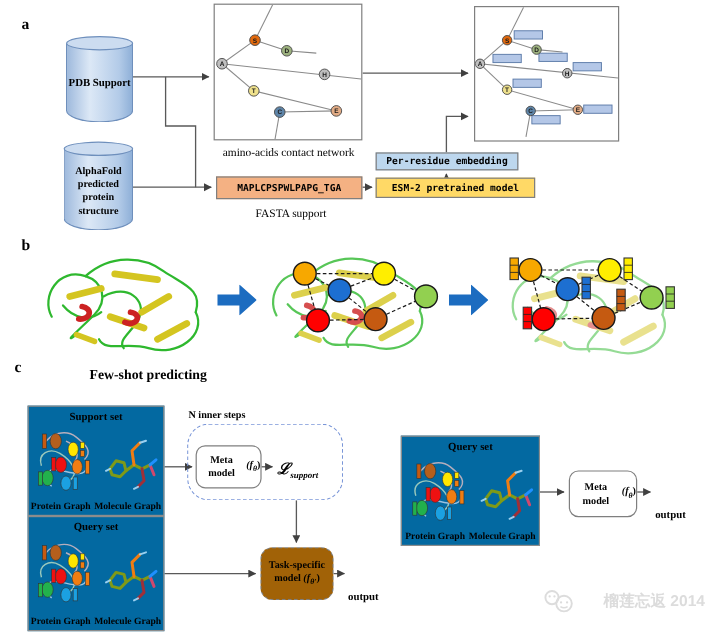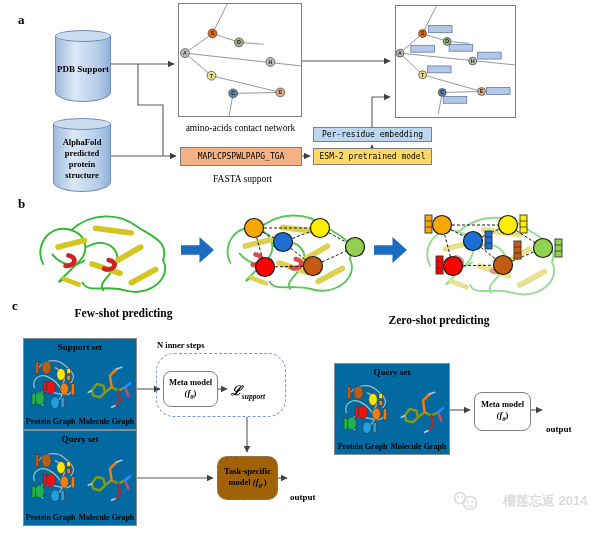--- a/index.html
+++ b/index.html
@@ -12,29 +12,29 @@
   
   .cyl-top{position:absolute;top:0;left:0;right:0;height:12px;background:#ccdcf0;
            border:1.3px solid #6e8fbc;border-radius:50%;box-sizing:border-box;}
   .cyl-body{position:absolute;top:6px;left:0;right:0;bottom:0;box-sizing:border-box;
             background:linear-gradient(90deg,#9fbadd,#dce8f6 35%,#b3cbe8 80%,#8fb0d8);
             border:1.3px solid #6e8fbc;border-top:none;border-radius:0 0 50% 50%/0 0 10px 10px;}
   .cyl-text{position:absolute;left:2px;right:2px;top:12px;bottom:4px;display:flex;align-items:center;
             justify-content:center;text-align:center;font-weight:bold;font-size:9px;line-height:1.3;}
   
   .netbox{border:1px solid #7f7f7f;background:#fff;box-sizing:border-box;}
-  .mono{font-family:"DejaVu Sans Mono",monospace;font-weight:normal;font-size:8px;
+  .mono{font-family:"DejaVu Sans Mono",monospace;font-weight:bold;font-size:8px;
         display:flex;align-items:center;justify-content:center;border:1px solid #7f7f7f;box-sizing:border-box;}
   
   .setbox{border:1px solid #8c8c8c;background:#0369a1;box-sizing:border-box;}
   .settitle{font-weight:bold;font-size:9px;text-align:center;margin-top:3px;}
   .setlabels{position:absolute;left:0;right:0;bottom:3px;display:flex;justify-content:center;
              gap:3px;font-weight:bold;font-size:8px;}
   .roundbox{border:1px solid #7f7f7f;border-radius:8px;background:#fff;box-sizing:border-box;
-            display:flex;flex-direction:column;align-items:center;justify-content:center;
+            display:flex;align-items:center;justify-content:center;
             font-weight:bold;font-size:8.5px;line-height:1.3;text-align:center;}
   .dashblue{border:1.2px dashed #7a96d8;border-radius:18px;box-sizing:border-box;}
   .dashgray{border:1.2px dashed #7f7f7f;border-radius:10px;background:#a16207;box-sizing:border-box;
             display:flex;flex-direction:column;justify-content:center;
             font-weight:bold;font-size:8.5px;line-height:1.3;text-align:center;}
   .smallcap{font-weight:bold;font-size:8.5px;}
   .outlabel{font-weight:bold;font-size:9px;margin-top:20px;}
   .itf{font-style:italic;}
   sub.th{font-size:6.5px;font-style:italic;}
   .loss{font-weight:bold;font-style:italic;font-size:13px;}
@@ -166,21 +166,21 @@
   </svg>
 
   <div class="abs cap" style="left:168px;top:123px;width:145px;font-size:9.5px">amino-acids contact network</div>
 
   <div class="abs mono" style="left:180px;top:147px;width:122px;height:19px;background:#f4b183">MAPLCPSPWLPAPG_TGA</div>
 
   <div class="abs cap" style="left:195px;top:174px;width:95px;font-size:9.5px">FASTA support</div>
 
   <div class="abs mono" style="left:313px;top:127px;width:119px;height:15px;background:#bdd7ee">Per-residue embedding</div>
 
-  <div class="abs mono" style="left:313px;top:148px;width:119px;height:17px;background:#ffd966">ESM-2 pretrained model</div>
+  <div class="abs mono" style="left:313px;top:148px;width:133px;height:17px;background:#ffd966">ESM-2 pretrained model</div>
 
   <div class="abs panel-label" style="left:18px;top:196px">b</div>
 
   <svg width="0" height="0" style="position:absolute">
     <symbol id="prot" viewBox="0 0 160 105">
       <g fill="none" stroke-linecap="round">
         <path d="M14,62 C4,44 20,18 44,26 C60,31 64,48 52,60 C40,72 22,88 36,78" stroke="#2eb82e" stroke-width="2"></path>
         <path d="M44,26 C66,6 96,8 114,22 C132,34 148,38 142,58" stroke="#2eb82e" stroke-width="2"></path>
         <path d="M142,58 C152,78 126,98 100,90 C80,84 62,94 56,82" stroke="#2eb82e" stroke-width="2"></path>
         <path d="M60,44 C82,32 98,48 92,62 C86,76 72,82 78,90" stroke="#2eb82e" stroke-width="2"></path>
@@ -257,21 +257,20 @@
       <g stroke="#222" stroke-width="0.7">
         <path d="M25,18 h7 M25,24 h7  M120,18 h7 M120,24 h7  M85,34 h7 M85,40 h7
                  M155,42 h7 M155,48 h7  M36,59 h7 M36,65 h7  M114,44 h7 M114,50 h7"></path>
       </g>
     </g>
   </svg>
 
   <div class="abs panel-label" style="left:12px;top:298px">c</div>
 
   <div class="abs heading" style="left:61px;top:307px;width:125px">Few-shot predicting</div>
-  <div class="abs heading" style="left:373px;top:314px;width:132px">Zero-shot predicting</div>
 
   <svg width="0" height="0" style="position:absolute">
     <symbol id="protgraph" viewBox="0 0 60 68">
       <g fill="none" stroke-width="1.4" opacity="0.75">
         <path d="M8,20 C14,8 30,4 40,12 S56,26 48,34" stroke="#f3c6c6"></path>
         <path d="M6,40 C2,28 14,22 24,28 S44,46 34,54" stroke="#cde8c5"></path>
         <path d="M16,60 C8,54 10,42 22,44 S48,52 50,42" stroke="#cfe0f5"></path>
         <path d="M30,16 C40,20 44,30 38,36" stroke="#f3c6c6"></path>
       </g>
       <g stroke="#333" stroke-width="0.6">

